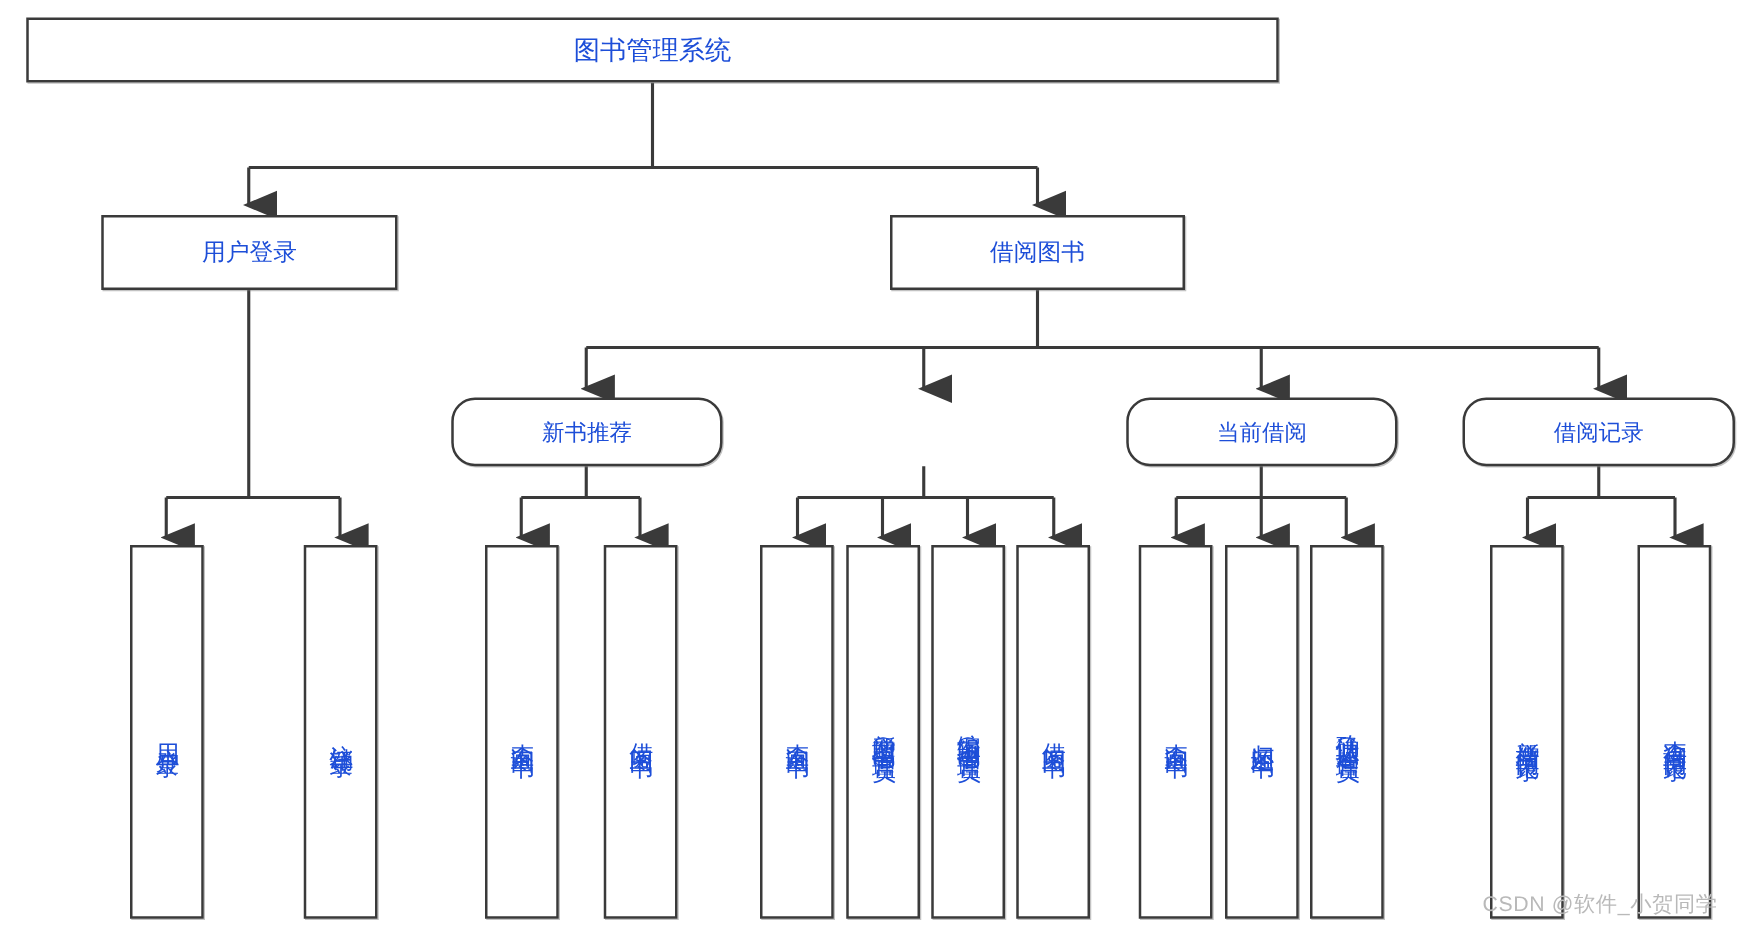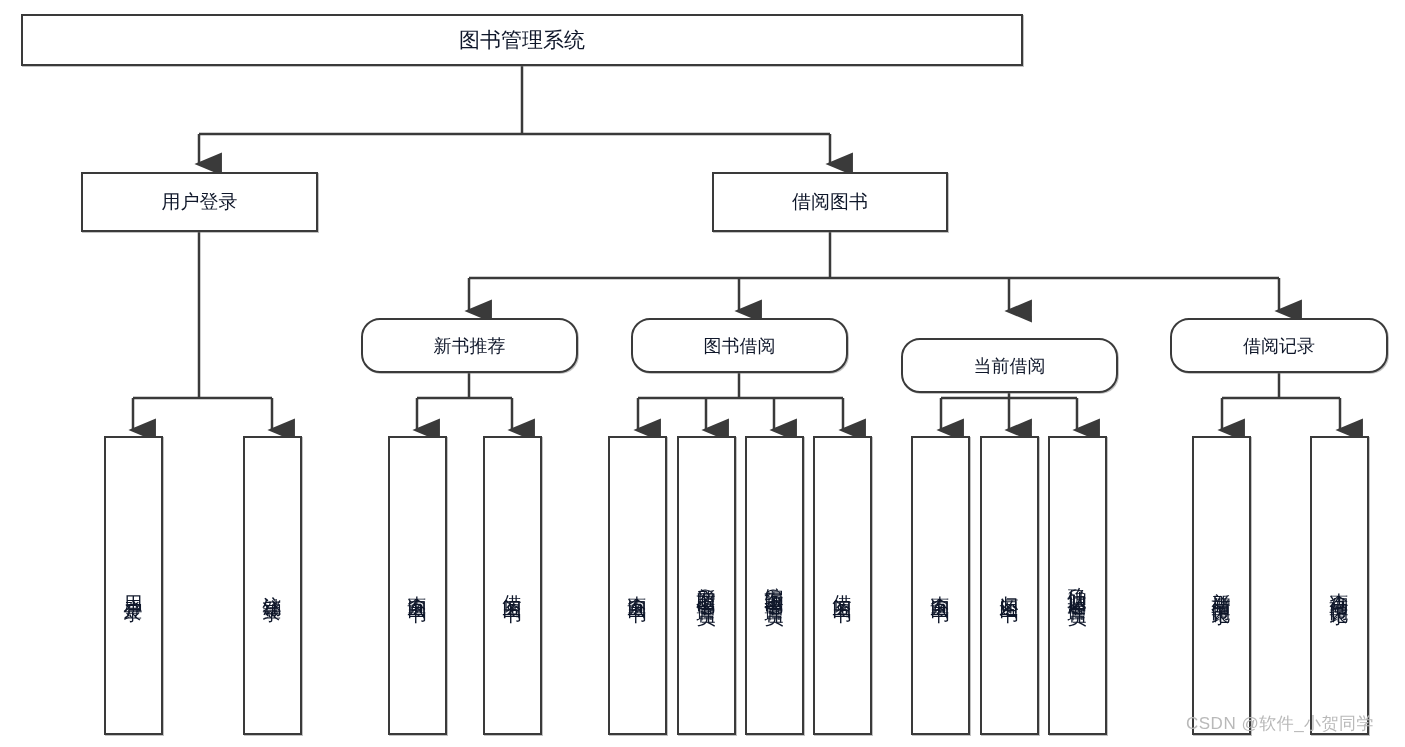--- a/index.html
+++ b/index.html
@@ -28,21 +28,21 @@
     pointer-events: none;
   }
   .node {
     position: absolute;
     box-sizing: border-box;
     border: 2px solid #3a3a3a;
     background: #ffffff;
     display: flex;
     align-items: center;
     justify-content: center;
-    color: #0f172a;
+    color: #1d4ed8;
     box-shadow: 1px 1px 0 rgba(120,120,120,0.45);
   }
   .node.root {
     font-size: 21px;
   }
   .node.lvl2 {
     font-size: 19px;
   }
   .node.lvl3 {
     font-size: 18px;
@@ -134,24 +134,21 @@
   <div class="node lvl2" style="left:81px; top:172px; width:237px; height:60px;">
     <span>用户登录</span>
   </div>
   <div class="node lvl2" style="left:712px; top:172px; width:236px; height:60px;">
     <span>借阅图书</span>
   </div>
 
   <div class="node lvl3" style="left:361px; top:318px; width:217px; height:55px;">
     <span>新书推荐</span>
   </div>
-  <div class="node lvl3" style="left:631px; top:318px; width:217px; height:55px;">
-    <span>图书借阅</span>
-  </div>
-  <div class="node lvl3" style="left:901px; top:318px; width:217px; height:55px;margin-top:20px;">
+  <div class="node lvl3" style="left:901px; top:318px; width:217px; height:55px;">
     <span>当前借阅</span>
   </div>
   <div class="node lvl3" style="left:1170px; top:318px; width:218px; height:55px;">
     <span>借阅记录</span>
   </div>
 
   <div class="node leaf" style="left:104px; top:436px; width:59px; height:299px;">
     <span class="vtext">用户登录</span>
   </div>
   <div class="node leaf" style="left:243px; top:436px; width:59px; height:299px;">

